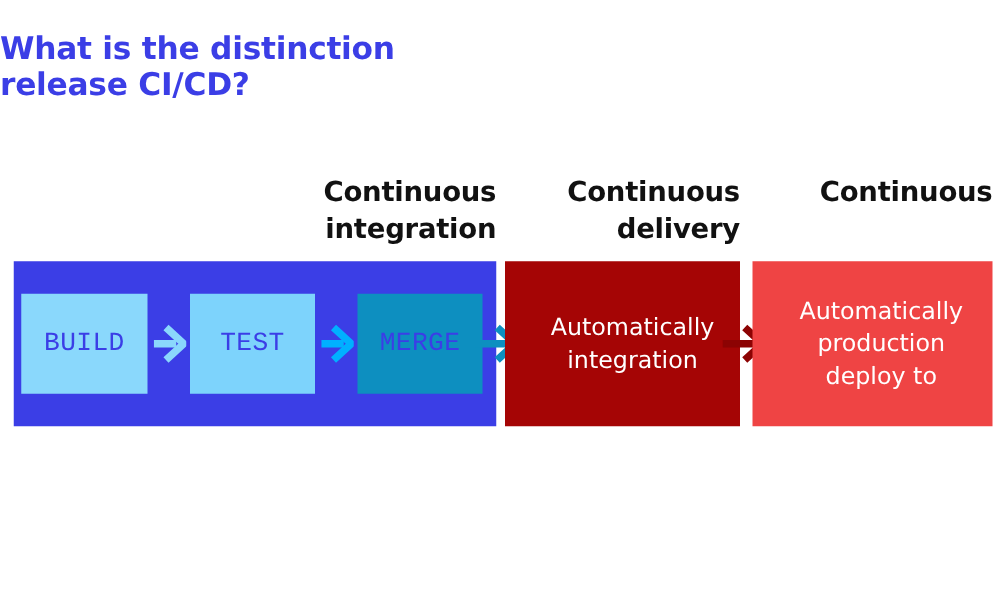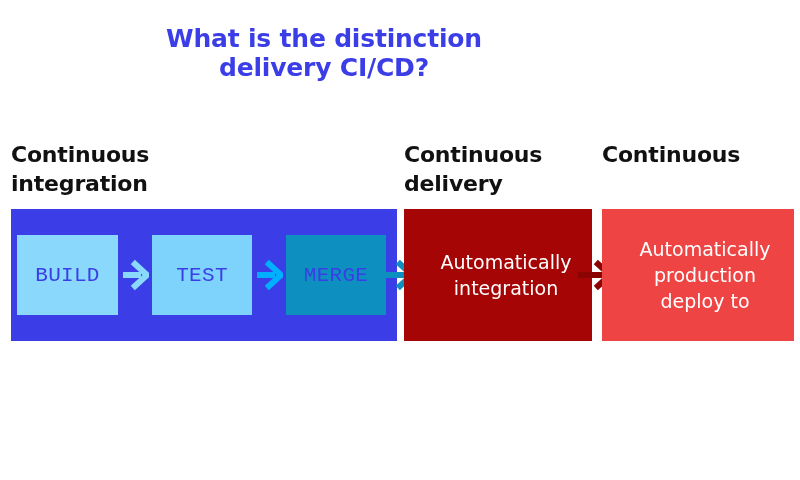--- a/index.html
+++ b/index.html
@@ -14,40 +14,40 @@
     overflow: hidden;
     position: relative;
   }
 
   
   .title {
     position: absolute;
     left: 0;
     top: 24px;
     width: 648px;
-    text-align: center;
+    text-align: left;
     color: #3b3ee6;
     font-size: 25px;
     font-weight: bold;
     line-height: 29px;
     letter-spacing: -0.2px;
   }
   .title .line { display: block; }
 
   
   .headings {
     position: absolute;
     left: 0;
     top: 140px;
     width: 800px;
     height: 60px;
   }
   .heading {
     position: absolute;
-    text-align: left;
+    text-align: right;
     color: #111111;
     font-size: 22px;
     font-weight: bold;
     line-height: 29px;
     letter-spacing: -0.2px;
   }
   .heading .line { display: block; }
   .heading-ci       { left: 11px;  width: 386px; }
   .heading-cdel     { left: 404px; width: 188px; }
   .heading-cdep     { left: 602px; width: 192px; }
@@ -139,21 +139,21 @@
   }
   .panel-cdel .panel-text { padding-left: 16px; box-sizing: border-box; }
   .panel-cdep .panel-text { padding-left: 14px; box-sizing: border-box; }
   .panel-text .line { display: block; }
 </style>
 </head>
 <body>
 
 <div class="title">
   <span class="line">What is the distinction</span>
-  <span class="line">delivery CI/CD?</span>
+  <span class="line">release CI/CD?</span>
 </div>
 
 <div class="headings">
 
   <div class="heading heading-ci">
     <span class="line">Continuous</span>
     <span class="line">integration</span>
   </div>
 
   <div class="heading heading-cdel">

